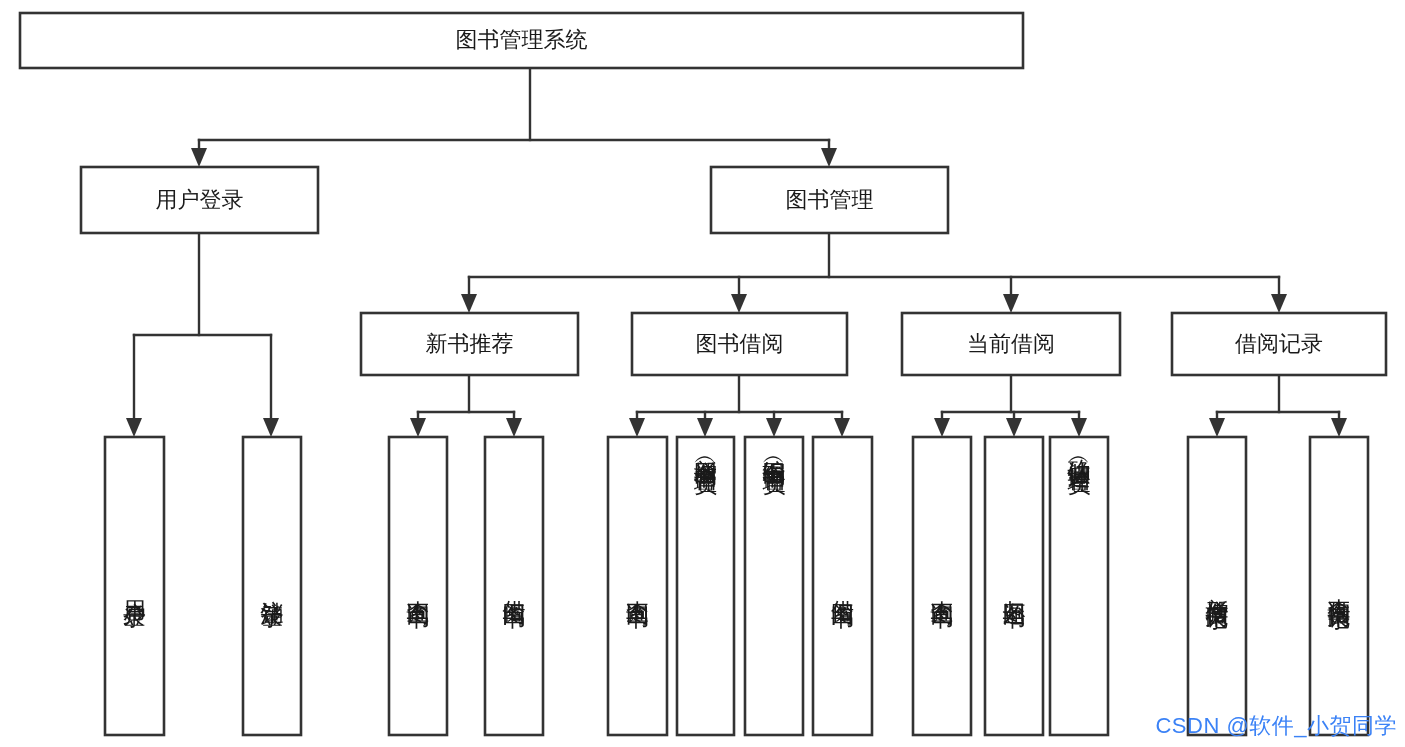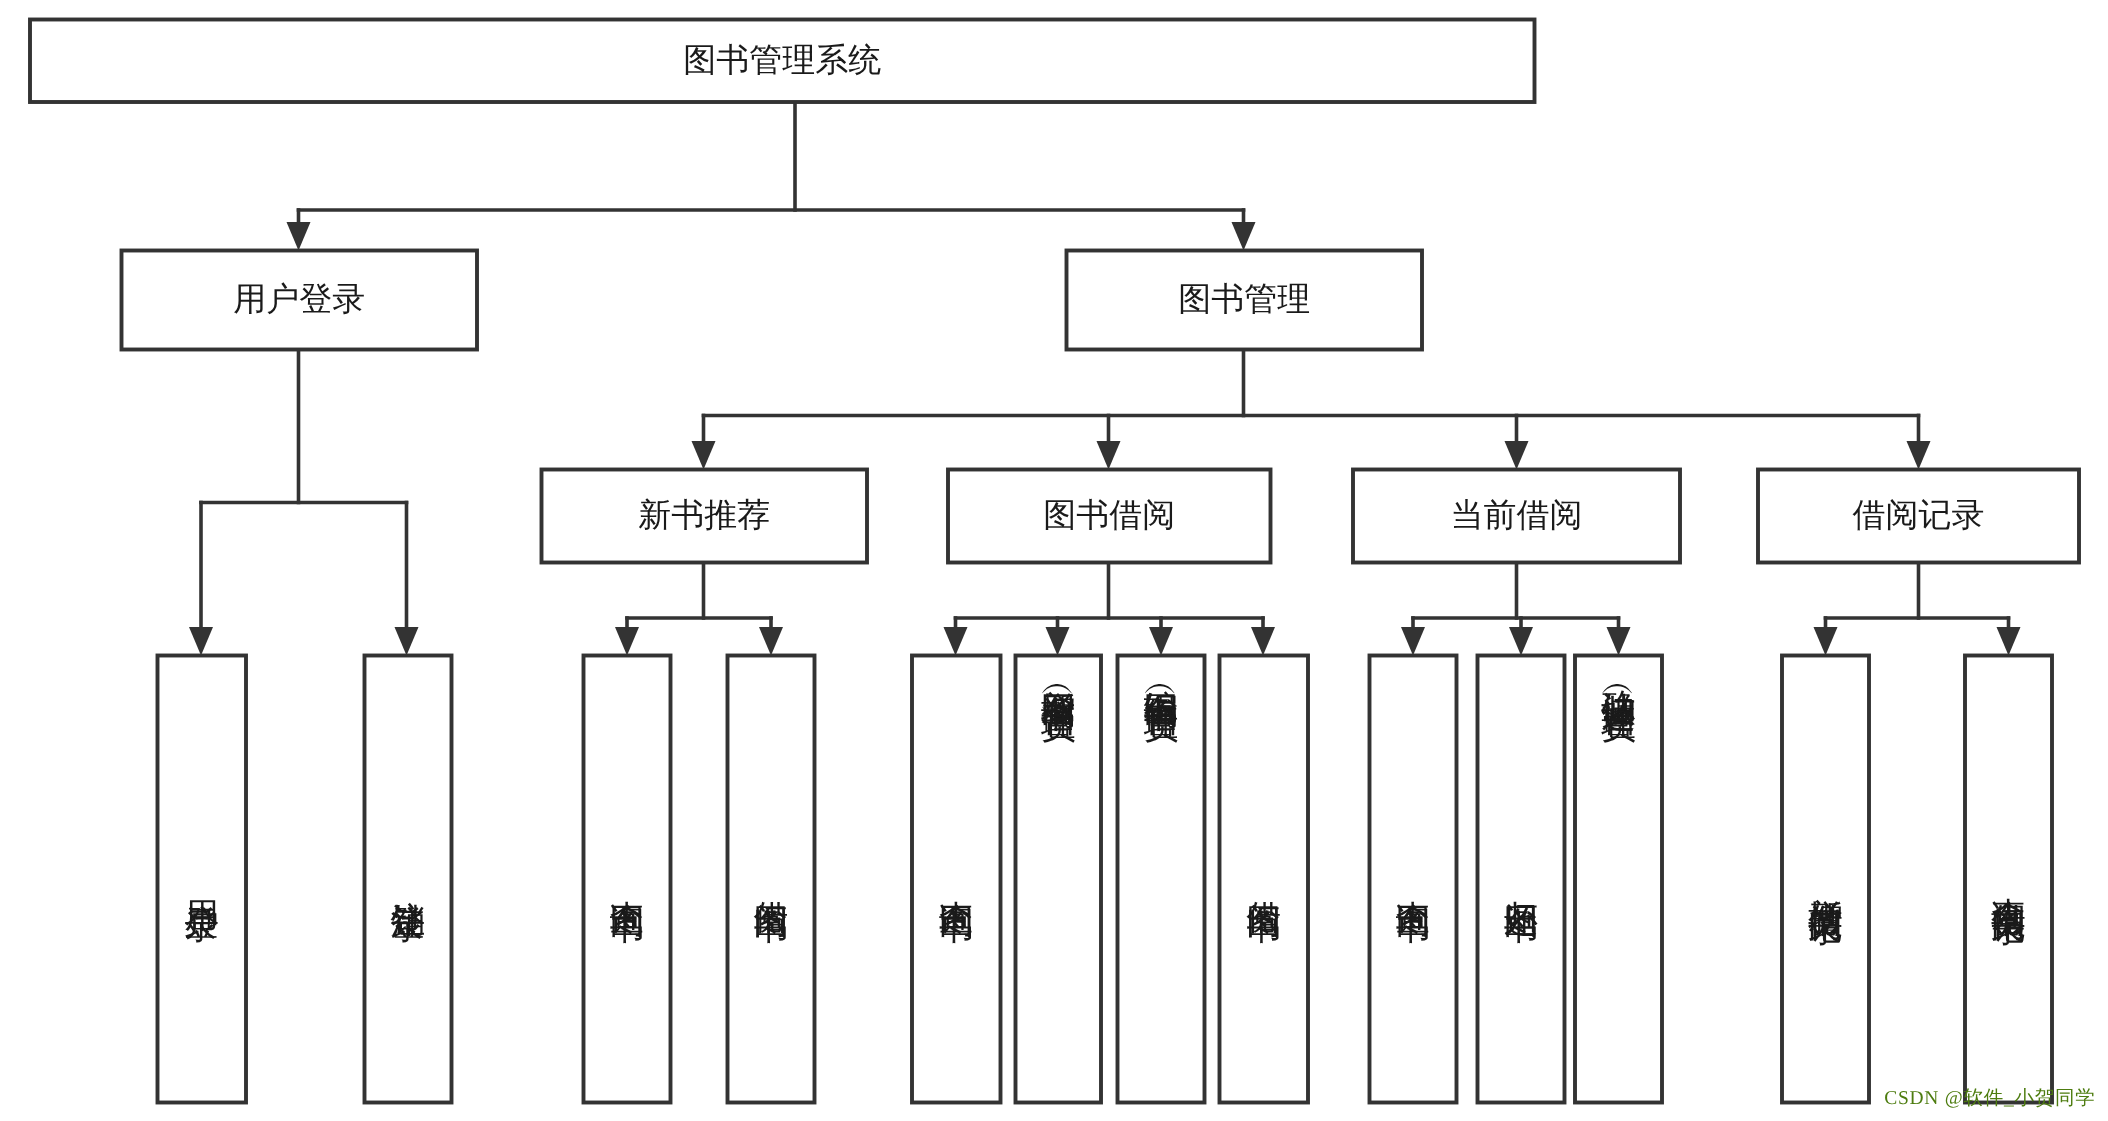--- a/index.html
+++ b/index.html
@@ -58,23 +58,23 @@
     letter-spacing: 2px;
     color: #1a1a1a;
     text-align: center;
     white-space: nowrap;
     pointer-events: none;
   }
   .watermark {
     position: absolute;
     right: 8px;
     bottom: 6px;
-    font-family: Liberation Serif, serif;
-    font-size: 13px;
-    color: #4d7c0f;
+    font-family: Liberation Sans, sans-serif;
+    font-size: 22px;
+    color: #3b82f6;
     letter-spacing: 0.5px;
     white-space: nowrap;
   }
 </style>
 </head>
 <body>
 
 <div id="diagram-root">
 
   <svg class="canvas" viewBox="0 0 1405 747">

